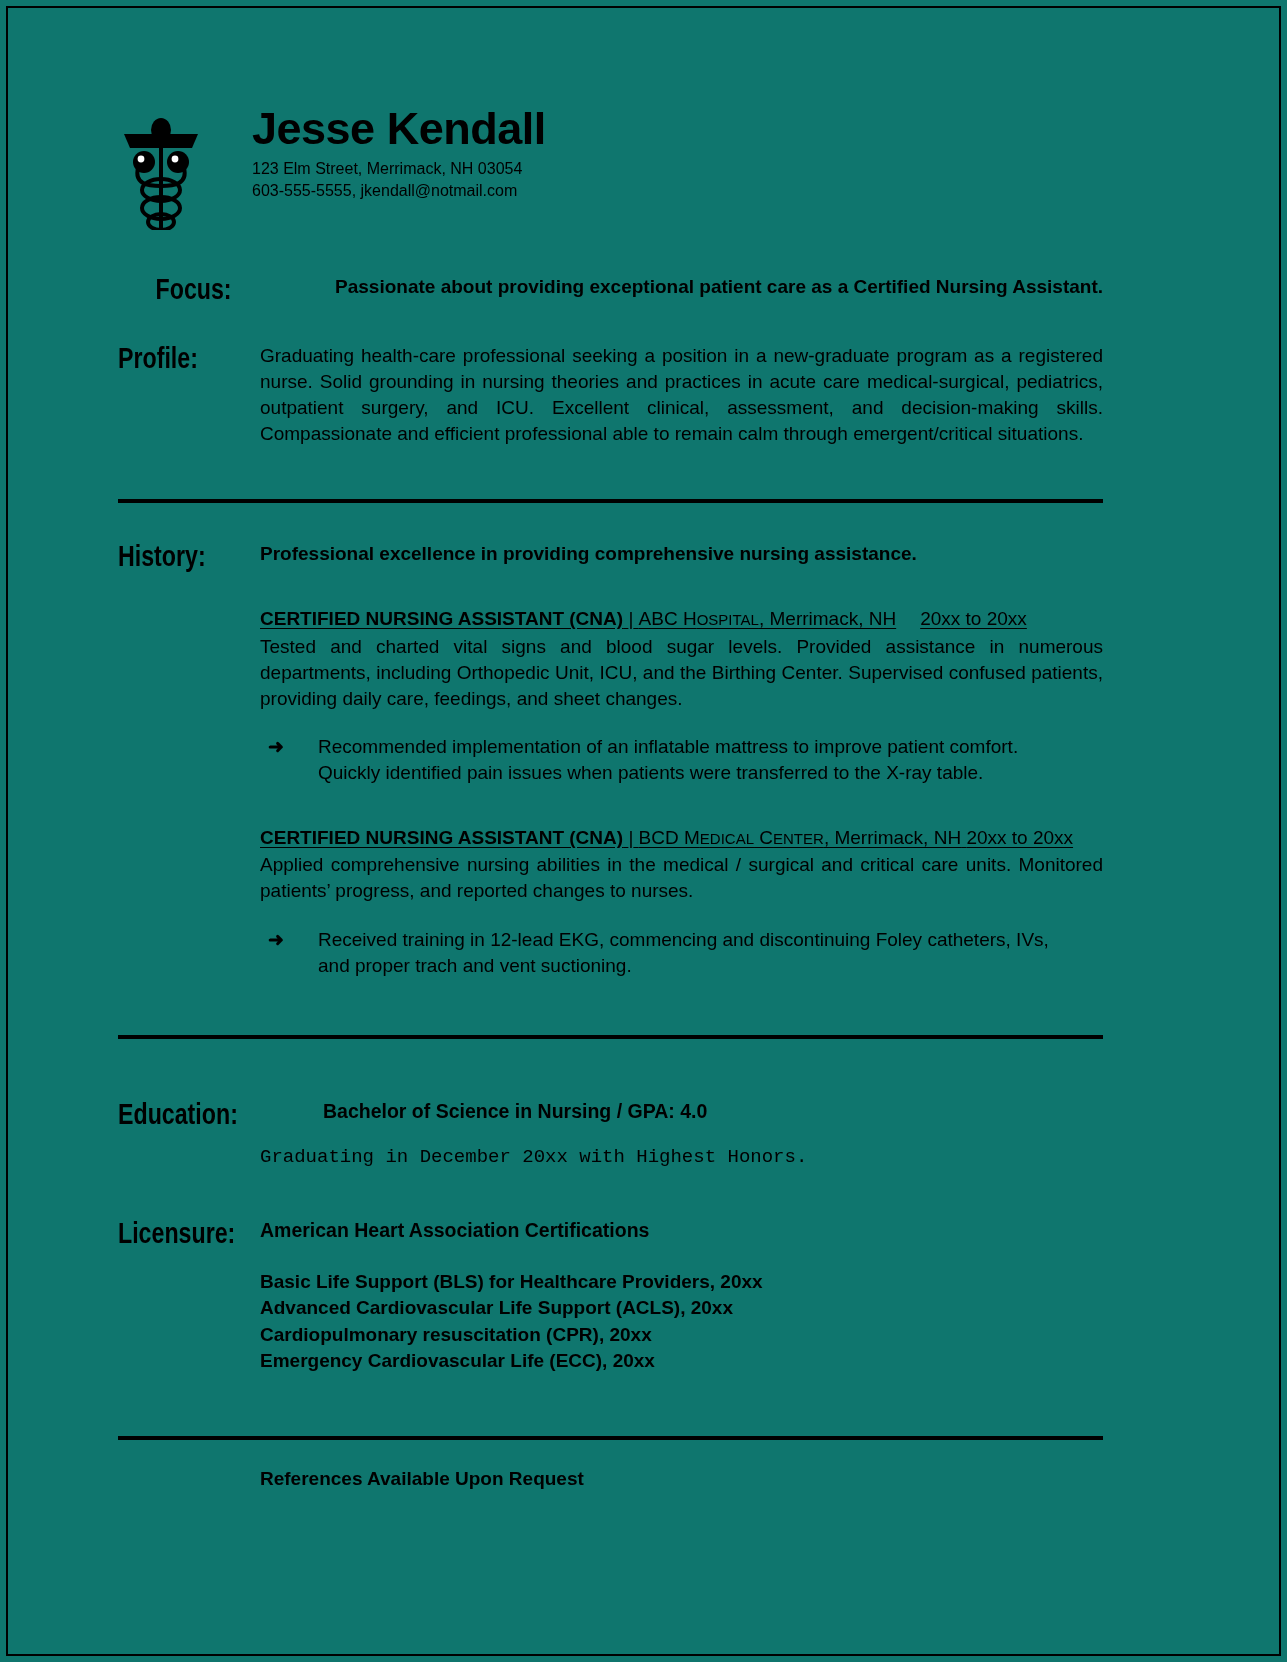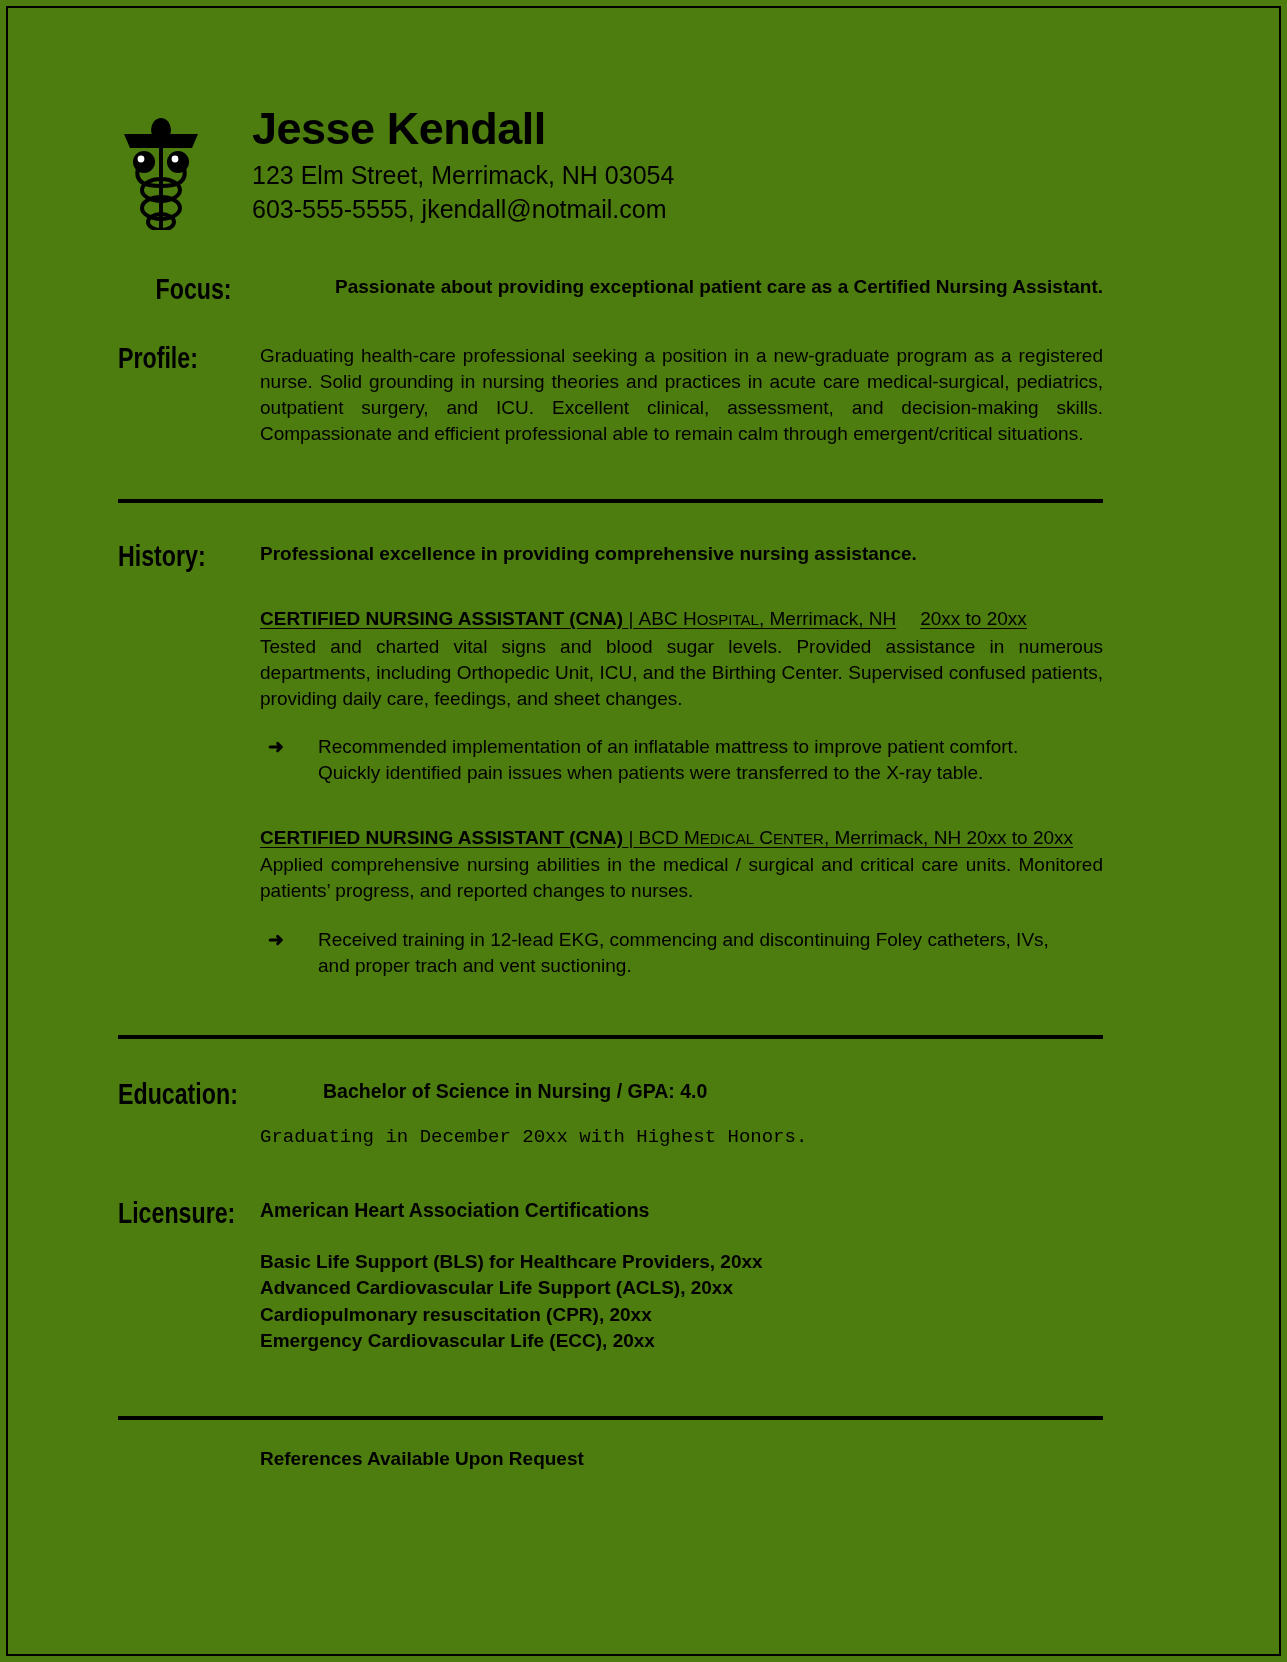--- a/index.html
+++ b/index.html
@@ -4,21 +4,21 @@
 <style>
   html, body {
     margin: 0;
     padding: 0;
     background: #ffffff;
   }
   .page {
     position: relative;
     width: 1287px;
     height: 1662px;
-    background: #4d7c0f;
+    background: #0f766e;
     box-sizing: border-box;
     overflow: hidden;
     font-family: "Liberation Sans", sans-serif;
     color: #000000;
   }
   
   .page-frame {
     position: absolute;
     left: 6px;
     top: 6px;
@@ -51,21 +51,21 @@
     padding-top: 2px;
   }
   .name {
     font-size: 45px;
     font-weight: bold;
     line-height: 1.02;
     letter-spacing: -0.5px;
     margin: 0 0 6px 0;
   }
   .contact-line {
-    font-size: 25px;
+    font-size: 16px;
     line-height: 1.38;
     margin: 0;
   }
 
   
   .row {
     display: flex;
     align-items: flex-start;
   }
   .label {
@@ -156,21 +156,21 @@
     padding-left: 8px;
     box-sizing: border-box;
   }
   .bullet-text {
     flex: 1 1 auto;
     font-size: 19px;
     line-height: 1.37;
   }
 
   
-  .edu-row { margin-top: 40px; }
+  .edu-row { margin-top: 60px; }
   .edu-label-cell { flex: 0 0 205px; width: 205px; }
   .edu-heading {
     font-size: 19.5px;
     font-weight: bold;
     line-height: 1.3;
     margin: 0;
   }
   .edu-detail {
     font-size: 19px;
     line-height: 1.37;

